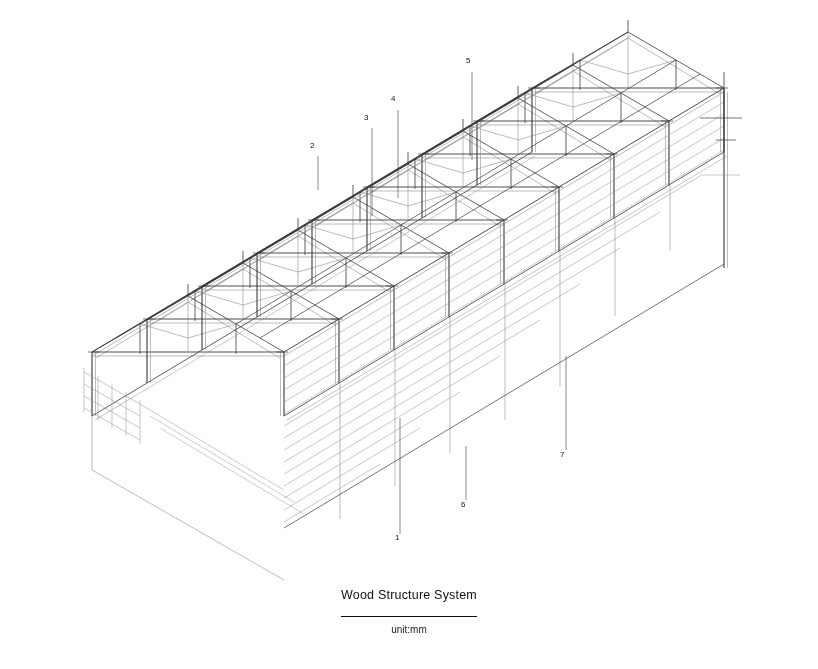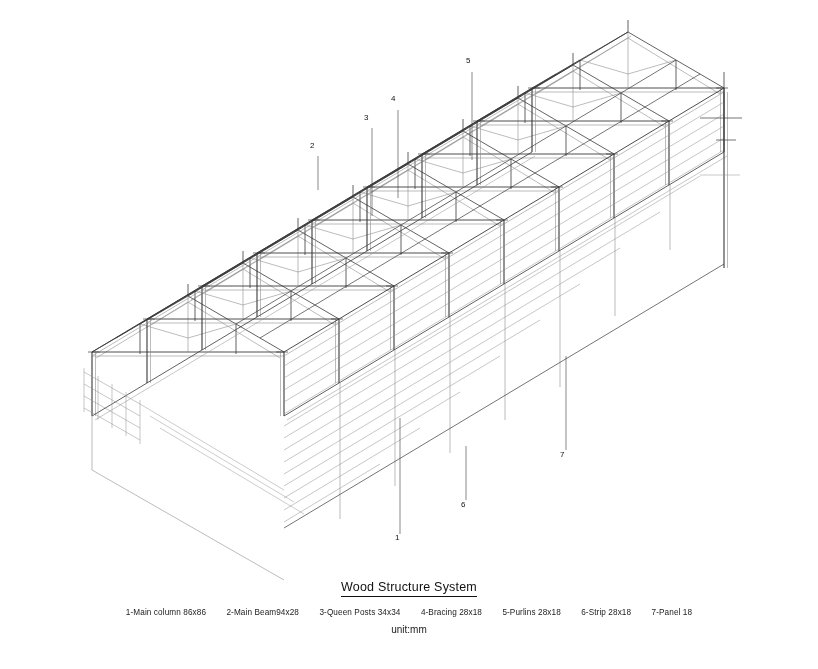--- a/index.html
+++ b/index.html
@@ -34,21 +34,21 @@
     right: 0;
     bottom: 34px;
     text-align: center;
   }
   .title {
     font-size: 12.5px;
     letter-spacing: 0.2px;
     color: #111111;
     display: inline-block;
     border-bottom: 1px solid #111111;
-    padding-bottom: 2px;
+    padding-bottom: 14px;
   }
   .legend-row {
     margin-top: 11px;
     font-size: 8.2px;
     color: #222222;
     letter-spacing: 0.1px;
   }
   .legend-item {
     display: inline-block;
     margin: 0 9px;
@@ -222,25 +222,16 @@
   <div class="callout-label" style="left:395px; top:534px;">1</div>
   <div class="callout-label" style="left:310px; top:142px;">2</div>
   <div class="callout-label" style="left:364px; top:114px;">3</div>
   <div class="callout-label" style="left:391px; top:95px;">4</div>
   <div class="callout-label" style="left:466px; top:57px;">5</div>
   <div class="callout-label" style="left:461px; top:501px;">6</div>
   <div class="callout-label" style="left:560px; top:451px;">7</div>
 
   <div class="caption-block">
     <div class="title">Wood Structure System</div>
-    <div class="legend-row">
-      <span class="legend-item">1-Main column 86x86</span>
-      <span class="legend-item">2-Main Beam94x28</span>
-      <span class="legend-item">3-Queen Posts 34x34</span>
-      <span class="legend-item">4-Bracing 28x18</span>
-      <span class="legend-item">5-Purlins 28x18</span>
-      <span class="legend-item">6-Strip 28x18</span>
-      <span class="legend-item">7-Panel 18</span>
-    </div>
     <div class="unit-row">unit:mm</div>
   </div>
 
 </div>
 
 </body></html>

